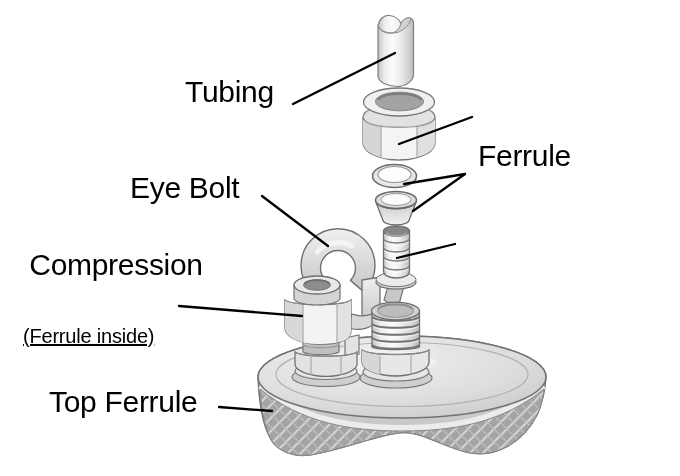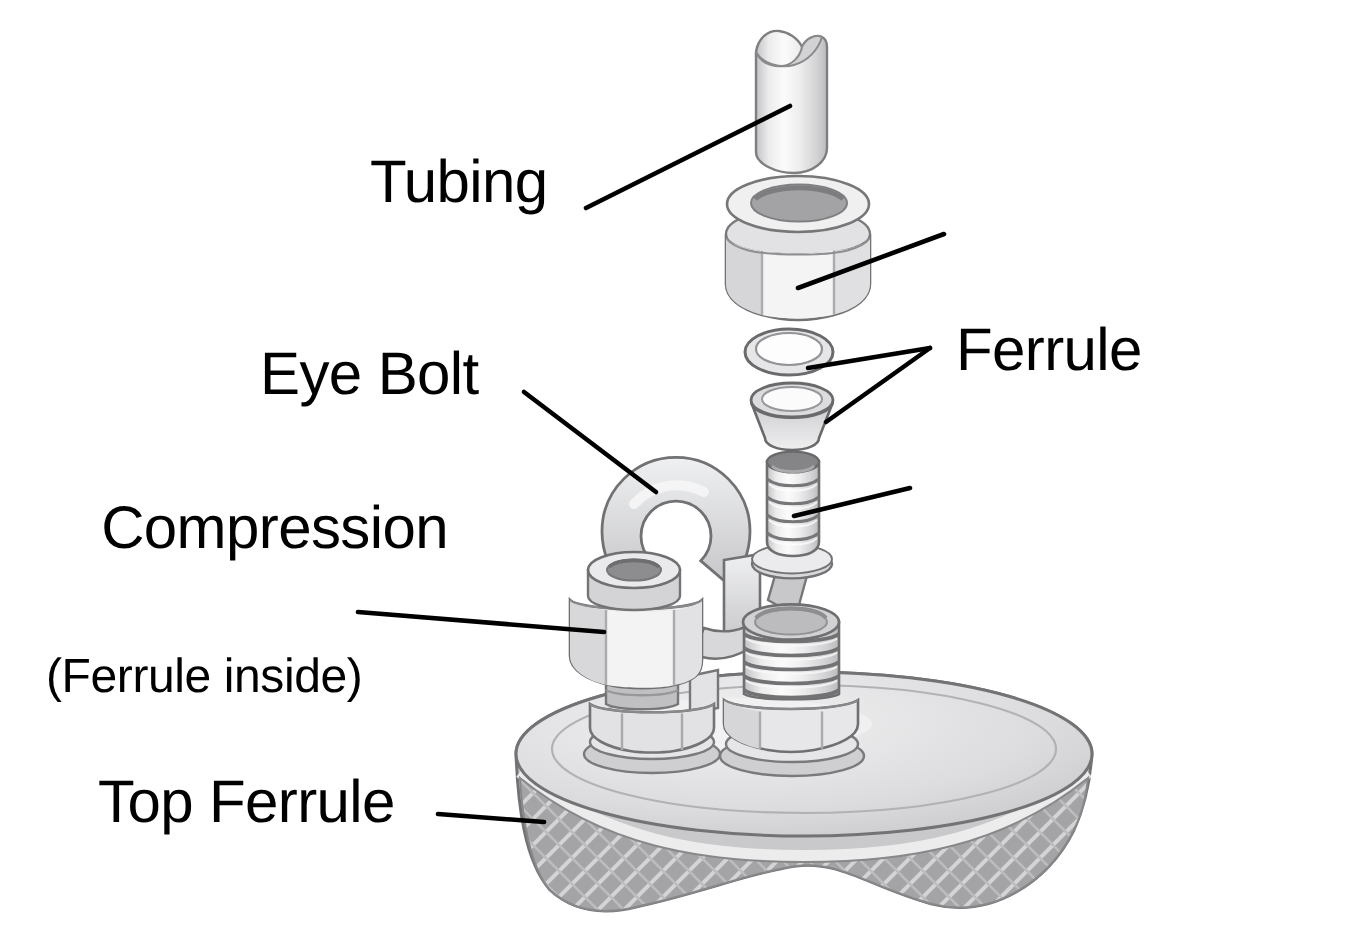--- a/index.html
+++ b/index.html
@@ -17,21 +17,21 @@
   }
   #illustration{position:absolute;left:0;top:0;}
   .lbl{
     position:absolute;
     color:var(--label-text);
     font-size:30px;
     line-height:1.08;
     letter-spacing:-0.3px;
     white-space:nowrap;
   }
-  .lbl-small{font-size:24px;letter-spacing:-0.2px;}
+  .lbl-small{font-size:20px;letter-spacing:-0.2px;text-decoration:underline;}
   .lbl-center{text-align:center;white-space:normal;}
   .leader{stroke:var(--leader-line);stroke-width:2.3;stroke-linecap:round;}
 </style>
 </head>
 <body>
 
 <div id="canvas">
 
   <svg id="illustration" width="680" height="476" viewBox="0 0 680 476" xmlns="http://www.w3.org/2000/svg">
     <defs>
@@ -188,26 +188,26 @@
       <line class="leader" x1="455" y1="244" x2="397" y2="258"></line>
       <line class="leader" x1="262" y1="196" x2="328" y2="246"></line>
       <line class="leader" x1="179" y1="306" x2="302" y2="316"></line>
       <line class="leader" x1="219" y1="407" x2="272" y2="411"></line>
     </g>
   </svg>
 
   <div class="lbl" style="left:185px;top:76px;">Tubing</div>
 
 
-  <div class="lbl" style="left:478px;top:160px;">Ferrule</div>
+  <div class="lbl" style="left:478px;top:140px;">Ferrule</div>
 
 
   <div class="lbl" style="left:130px;top:172px;">Eye Bolt</div>
 
-  <div class="lbl lbl-center" style="left:8px;top:249px;width:216px;text-align:right;">
+  <div class="lbl lbl-center" style="left:8px;top:249px;width:216px;">
     <div>Compression</div>
   </div>
 
   <div class="lbl lbl-small" style="left:23px;top:326px;">(Ferrule inside)</div>
 
   <div class="lbl" style="left:49px;top:386px;">Top Ferrule</div>
 
 </div>
 
 </body></html>

